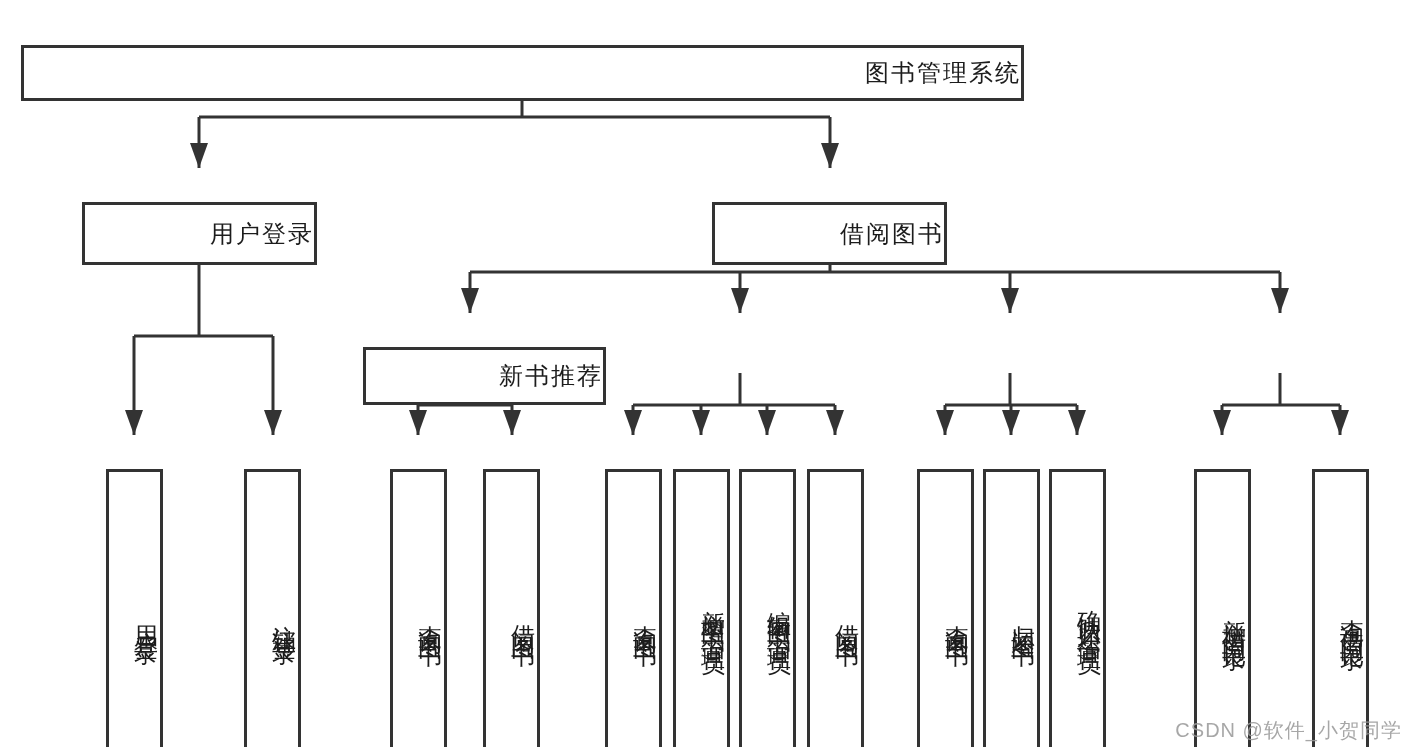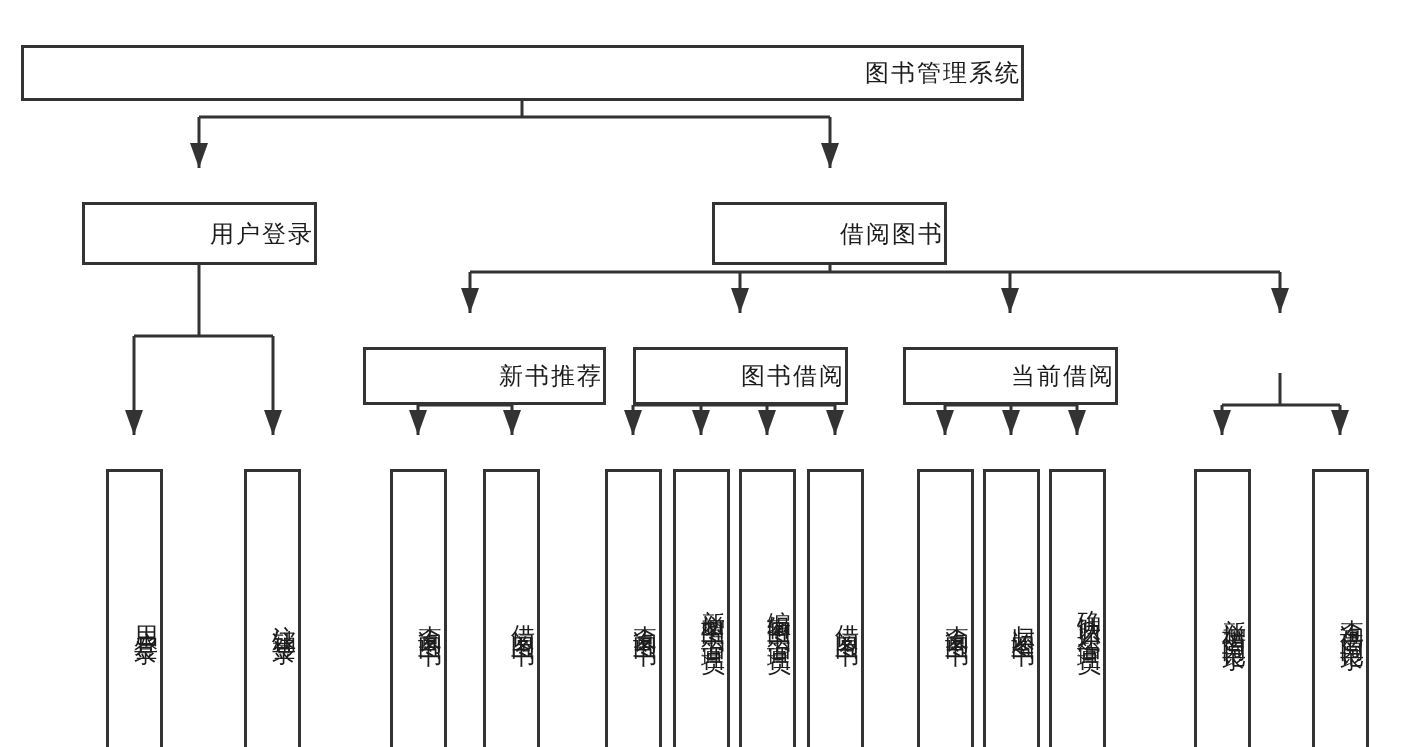--- a/index.html
+++ b/index.html
@@ -129,26 +129,20 @@
   <div class="box" style="left:82px;top:170px;width:235px;height:63px">
     <span class="htext">用户登录</span>
   </div>
   <div class="box" style="left:712px;top:170px;width:235px;height:63px">
     <span class="htext">借阅图书</span>
   </div>
 
   <div class="box" style="left:363px;top:315px;width:243px;height:58px">
     <span class="htext">新书推荐</span>
   </div>
-  <div class="box" style="left:633px;top:315px;width:215px;height:58px">
-    <span class="htext">图书借阅</span>
-  </div>
-  <div class="box" style="left:903px;top:315px;width:215px;height:58px">
-    <span class="htext">当前借阅</span>
-  </div>
 
   <div class="box" style="left:106px;top:437px;width:57px;height:298px">
     <span class="vtext">用户登录</span>
   </div>
   <div class="box" style="left:244px;top:437px;width:57px;height:298px">
     <span class="vtext">注销登录</span>
   </div>
 
   <div class="box" style="left:390px;top:437px;width:57px;height:298px">
     <span class="vtext">查询图书</span>
@@ -180,14 +174,15 @@
     <span class="vtext">确认归还（管理员）</span>
   </div>
 
   <div class="box" style="left:1194px;top:437px;width:57px;height:298px">
     <span class="vtext">新增借阅记录</span>
   </div>
   <div class="box" style="left:1312px;top:437px;width:57px;height:298px">
     <span class="vtext">查询借阅记录</span>
   </div>
 
+  <div class="watermark">CSDN @软件_小贺同学</div>
 
 </div>
 
 </body></html>

